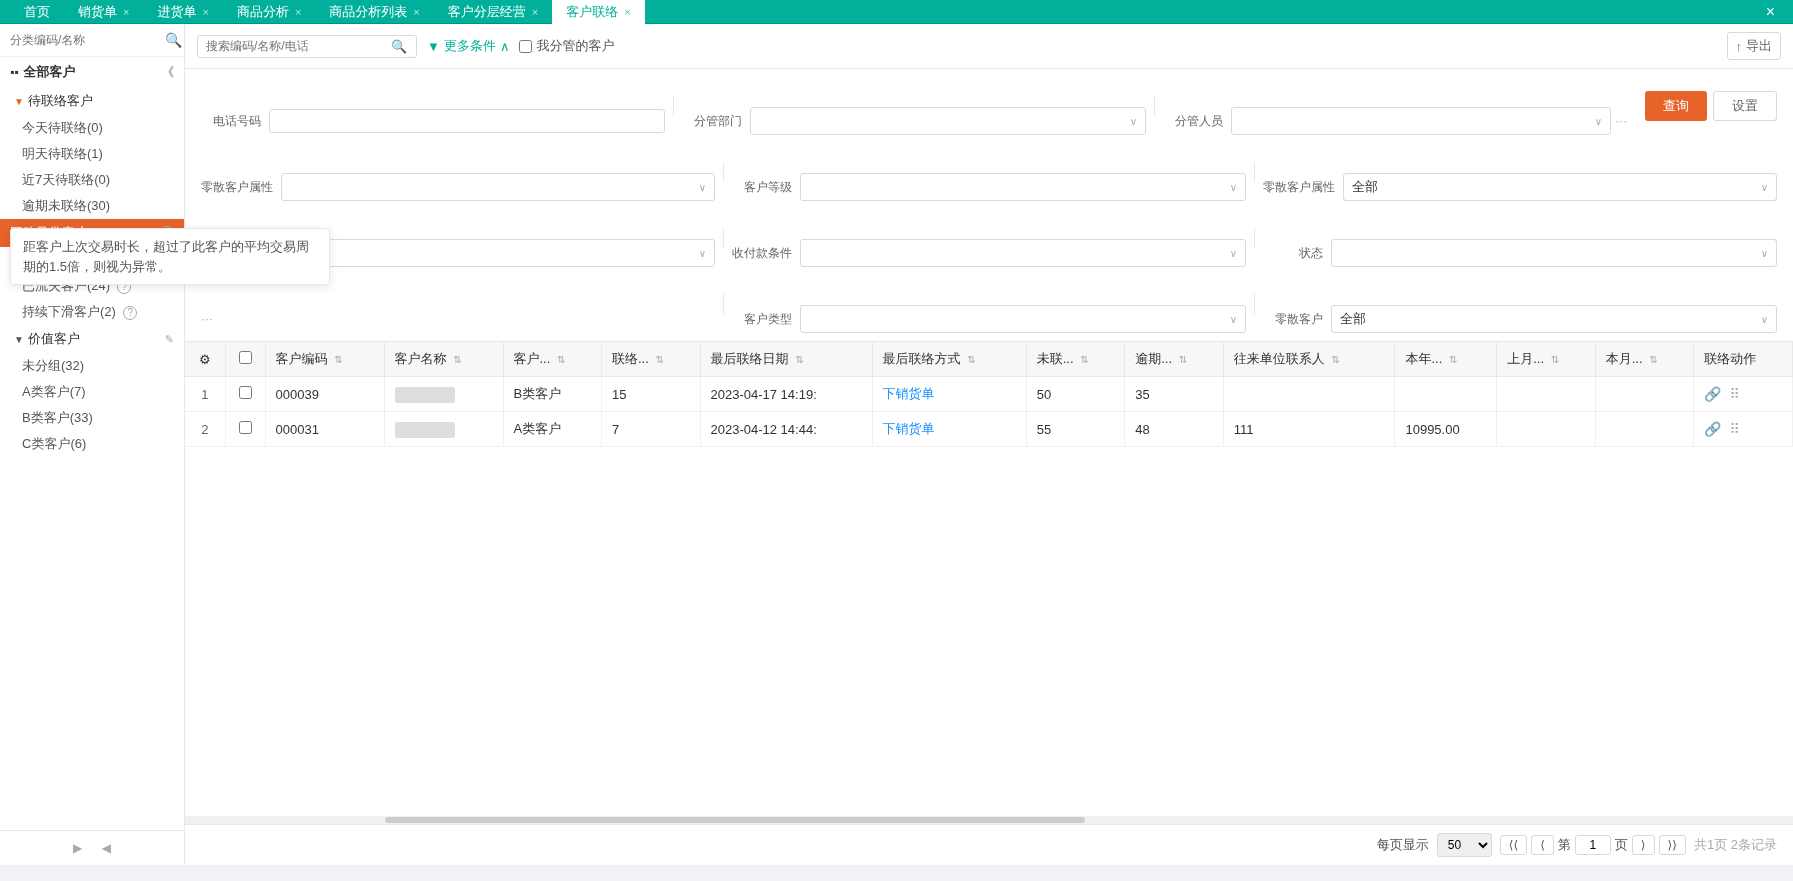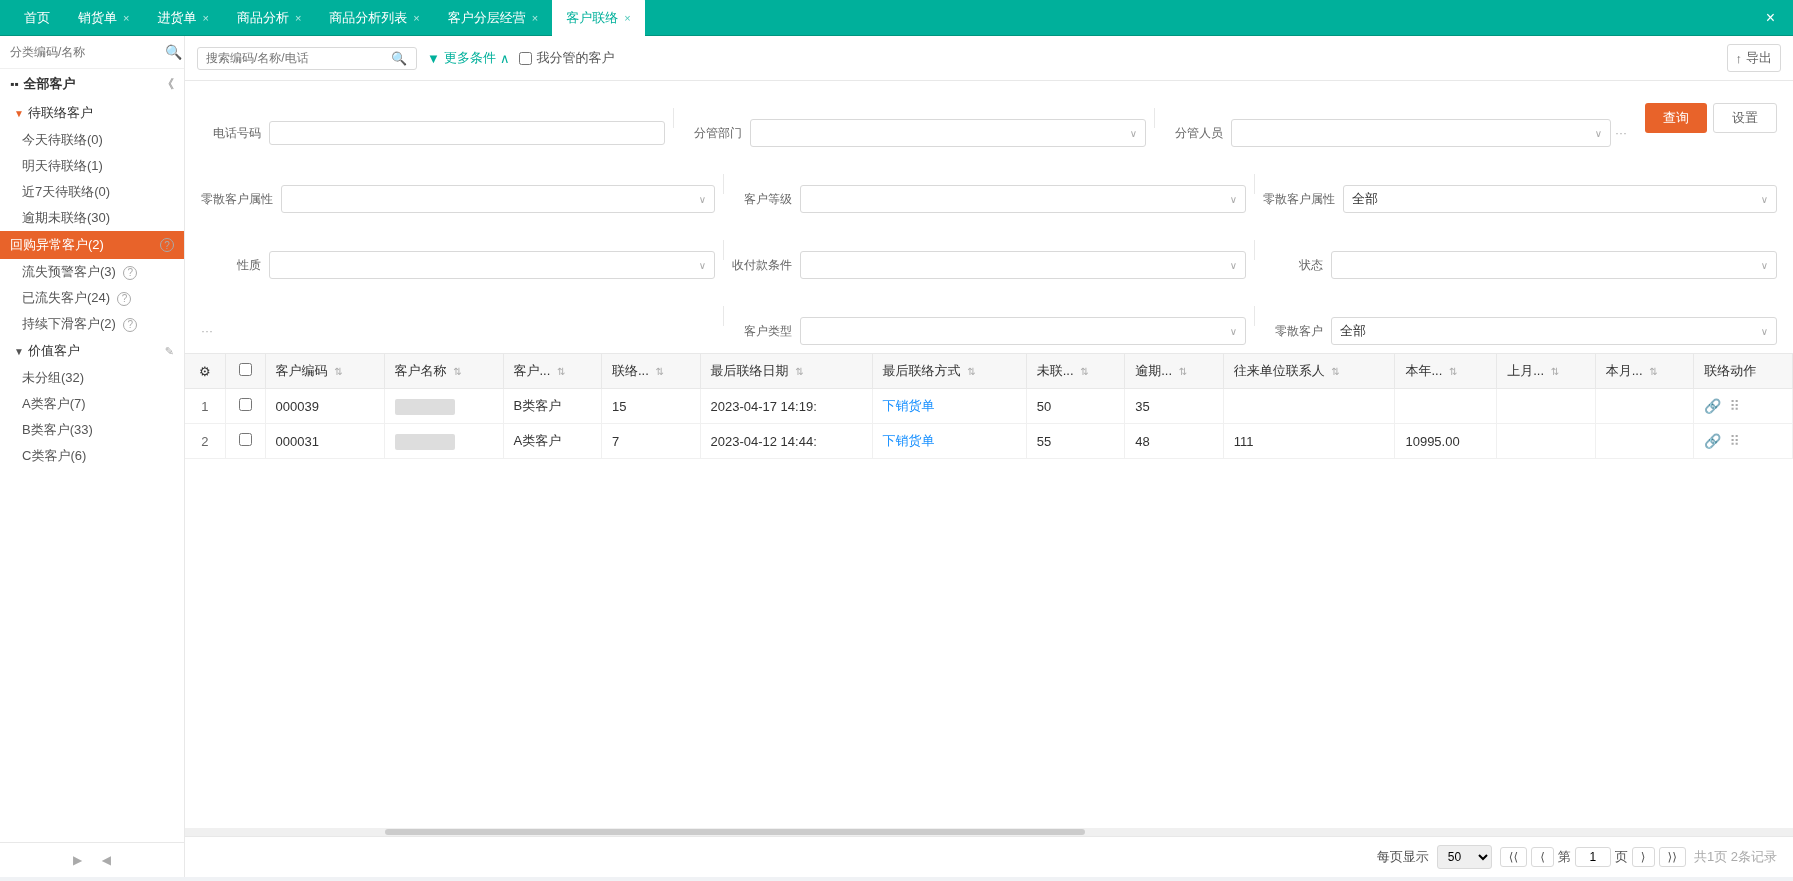--- a/index.html
+++ b/index.html
@@ -1,20 +1,20 @@
 <!DOCTYPE html>
 <html><head>
   <meta charset="utf-8">
   <style>
     * { box-sizing: border-box; margin: 0; padding: 0; font-family: 'Microsoft YaHei', Arial, sans-serif; font-size: 13px; }
     body { background: #f0f2f5; overflow: hidden; width: 1793px; height: 881px; }
 
     
     .top-nav {
-      display: flex; align-items: center; background: #00b09b; height: 36px; padding: 0 10px;
+      display: flex; align-items: center; background: #00b09b; height: 24px; padding: 0 10px;
       border-bottom: 1px solid #00957f;
     }
     .top-nav .nav-item {
       color: #fff; padding: 0 14px; height: 40px; display: flex; align-items: center;
       cursor: pointer; font-size: 13px; white-space: nowrap;
     }
     .top-nav .nav-item.active { background: #fff; color: #00b09b; border-radius: 3px 3px 0 0; }
     .top-nav .nav-item .close-x { margin-left: 6px; font-size: 11px; opacity: 0.7; }
     .top-nav .spacer { flex: 1; }
     .top-nav .close-btn { color: #fff; font-size: 16px; cursor: pointer; padding: 0 8px; }
@@ -437,20 +437,23 @@
         <div class="filter-field">
           <label>零散客户</label>
           <div class="field-select">
             <span>全部</span>
             <span class="arrow">∨</span>
           </div>
         </div>
       </div>
     </div>
 
+    <div class="tooltip-box">
+      <span>距客户上次交易时长，超过了此客户的平均交易周期的1.5倍，则视为异常。</span>
+    </div>
 
     <div class="table-area">
       <table class="data-table">
         <thead>
           <tr>
             <th class="settings-col">⚙</th>
             <th class="checkbox-col">
               <input type="checkbox" style="">
             </th>
             <th>

